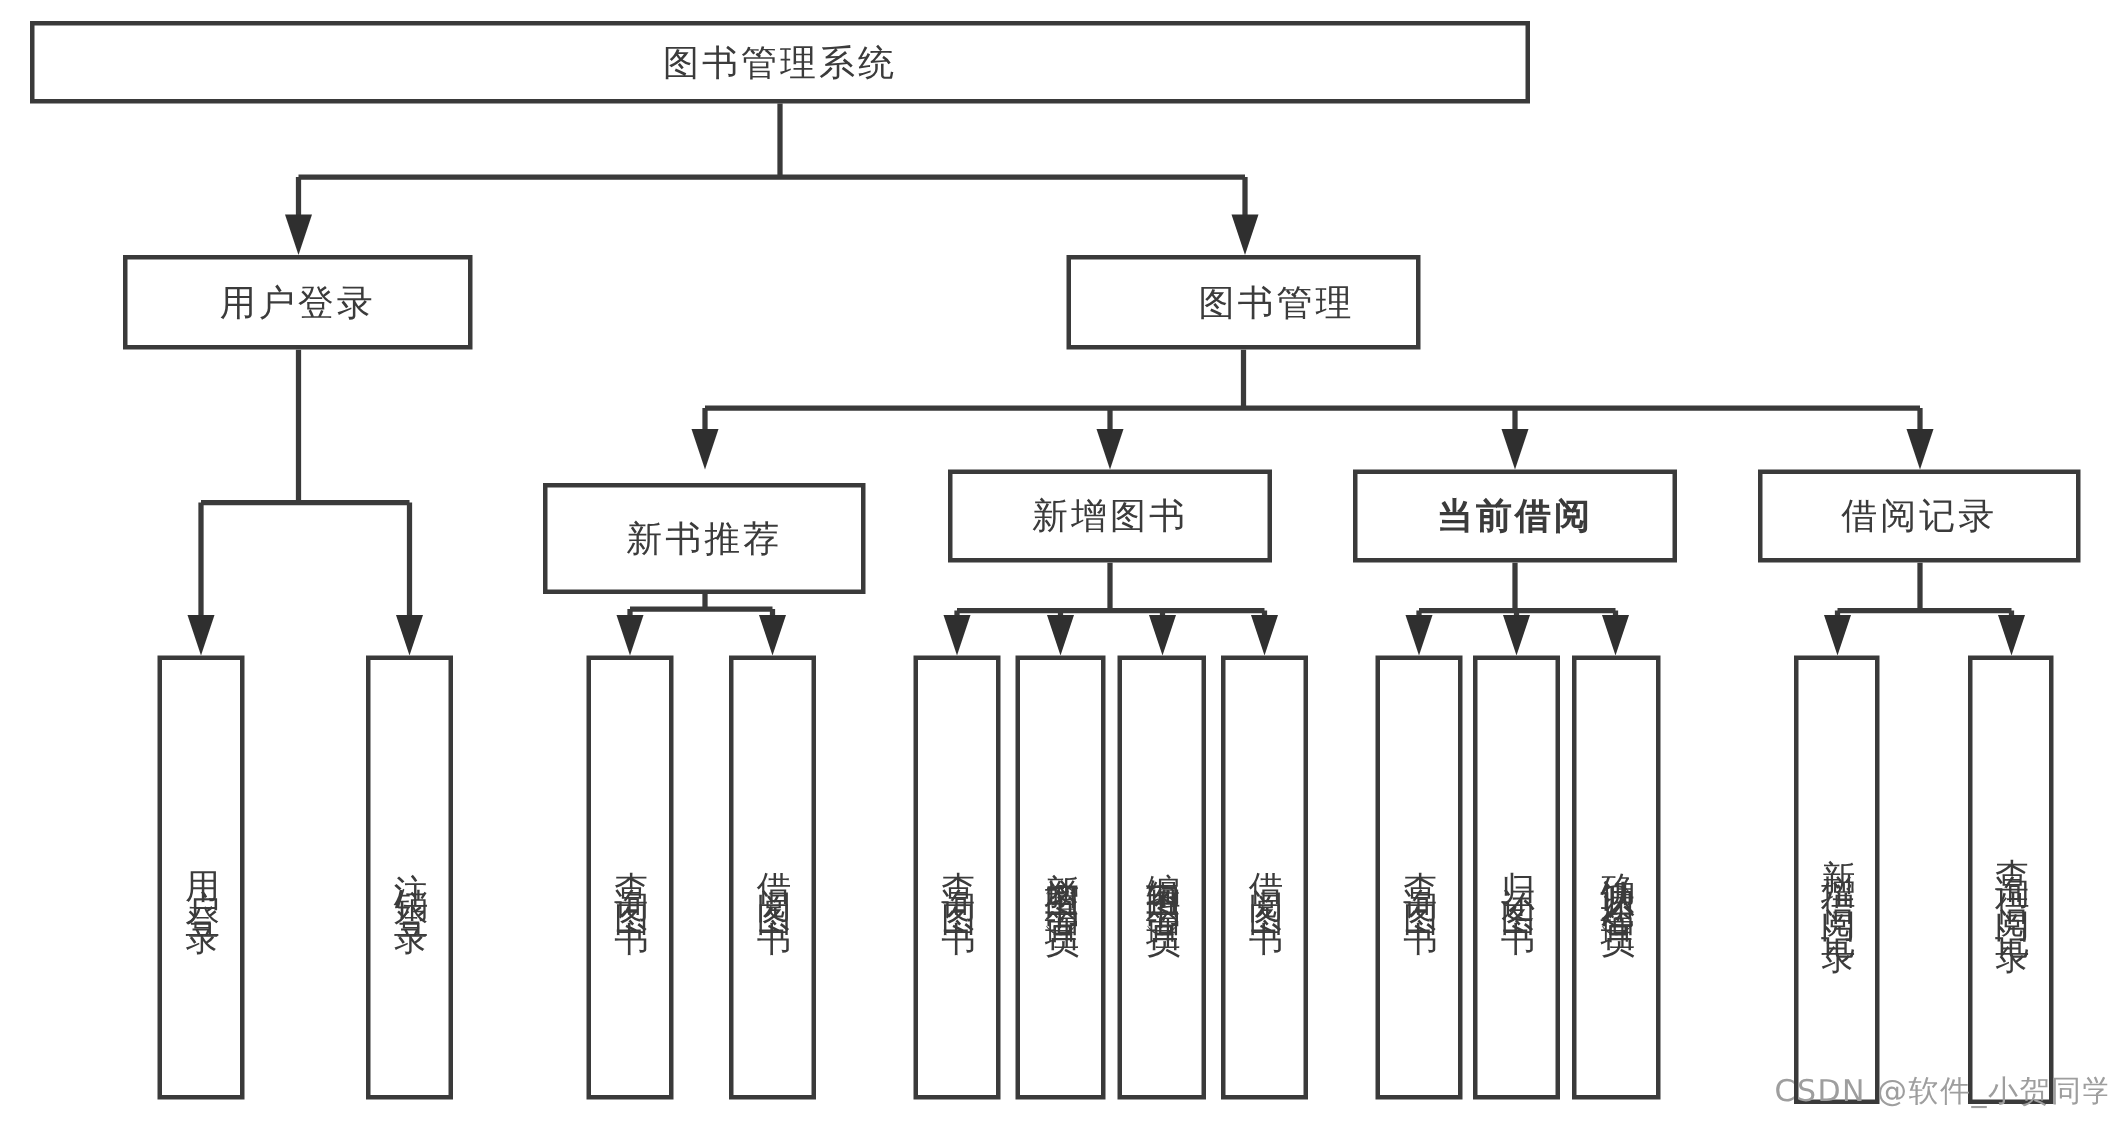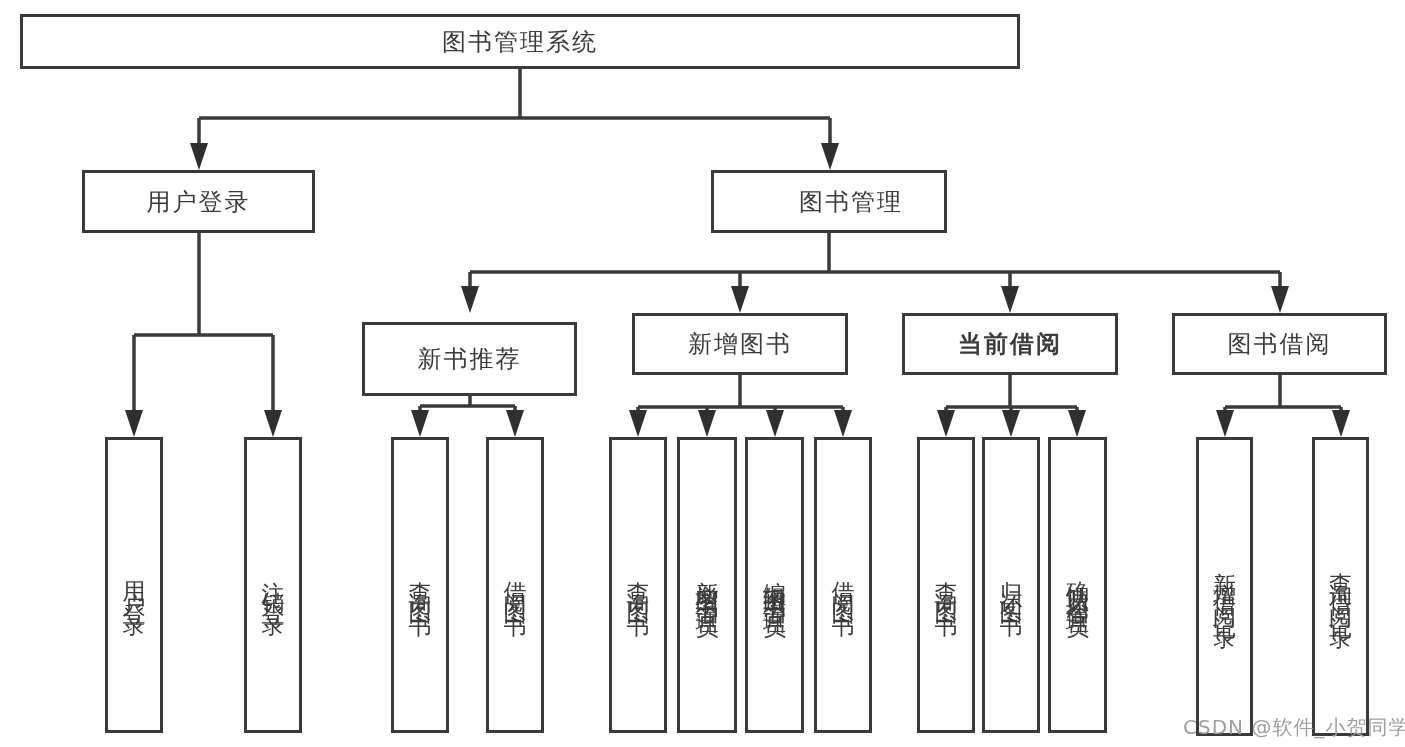--- a/index.html
+++ b/index.html
@@ -122,21 +122,21 @@
   <div class="box h" style="left:362px; top:322px; width:215px; height:74px;">
     <span>新书推荐</span>
   </div>
   <div class="box h" style="left:632px; top:313px; width:216px; height:62px;">
     <span>新增图书</span>
   </div>
   <div class="box h" style="left:902px; top:313px; width:216px; height:62px;font-weight:bold;">
     <span>当前借阅</span>
   </div>
   <div class="box h" style="left:1172px; top:313px; width:215px; height:62px;">
-    <span>图书借阅</span>
+    <span>借阅记录</span>
   </div>
 
   <div class="box v" style="left:105px; top:437px; width:58px; height:296px;">
     <span>用户登录</span>
   </div>
   <div class="box v" style="left:244px; top:437px; width:58px; height:296px;">
     <span>注销登录</span>
   </div>
 
   <div class="box v" style="left:391px; top:437px; width:58px; height:296px;">

